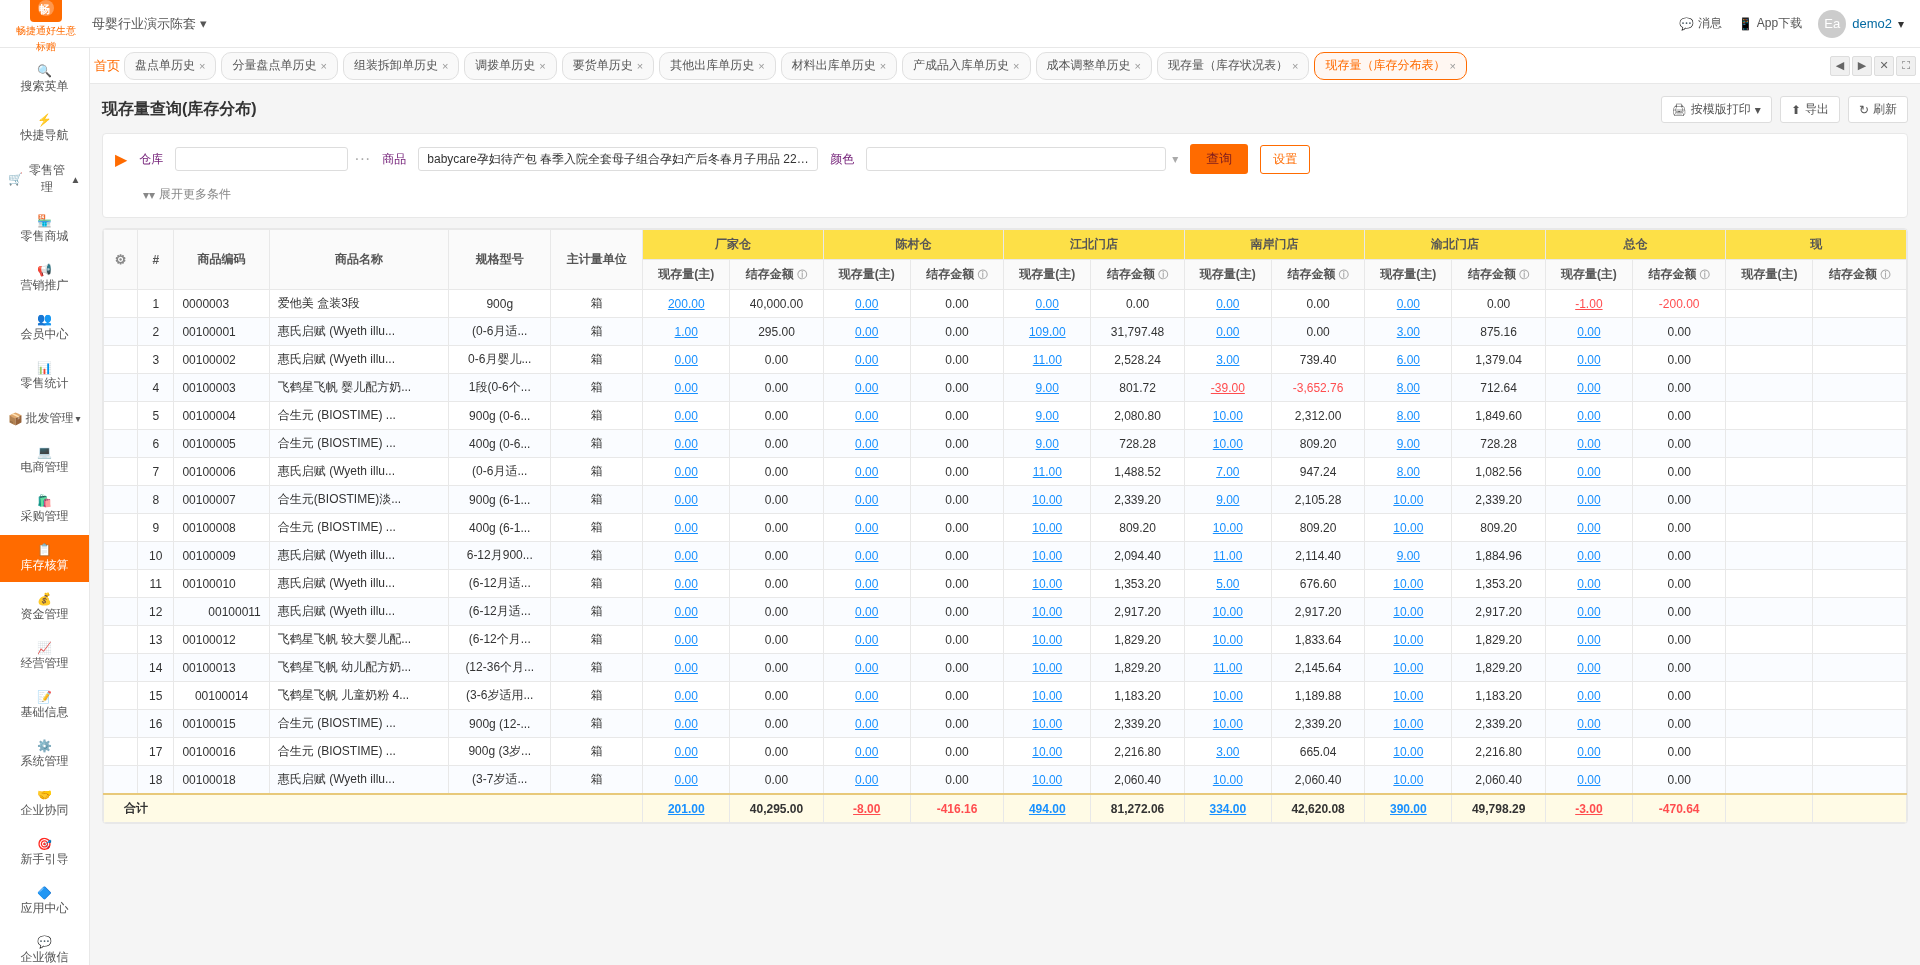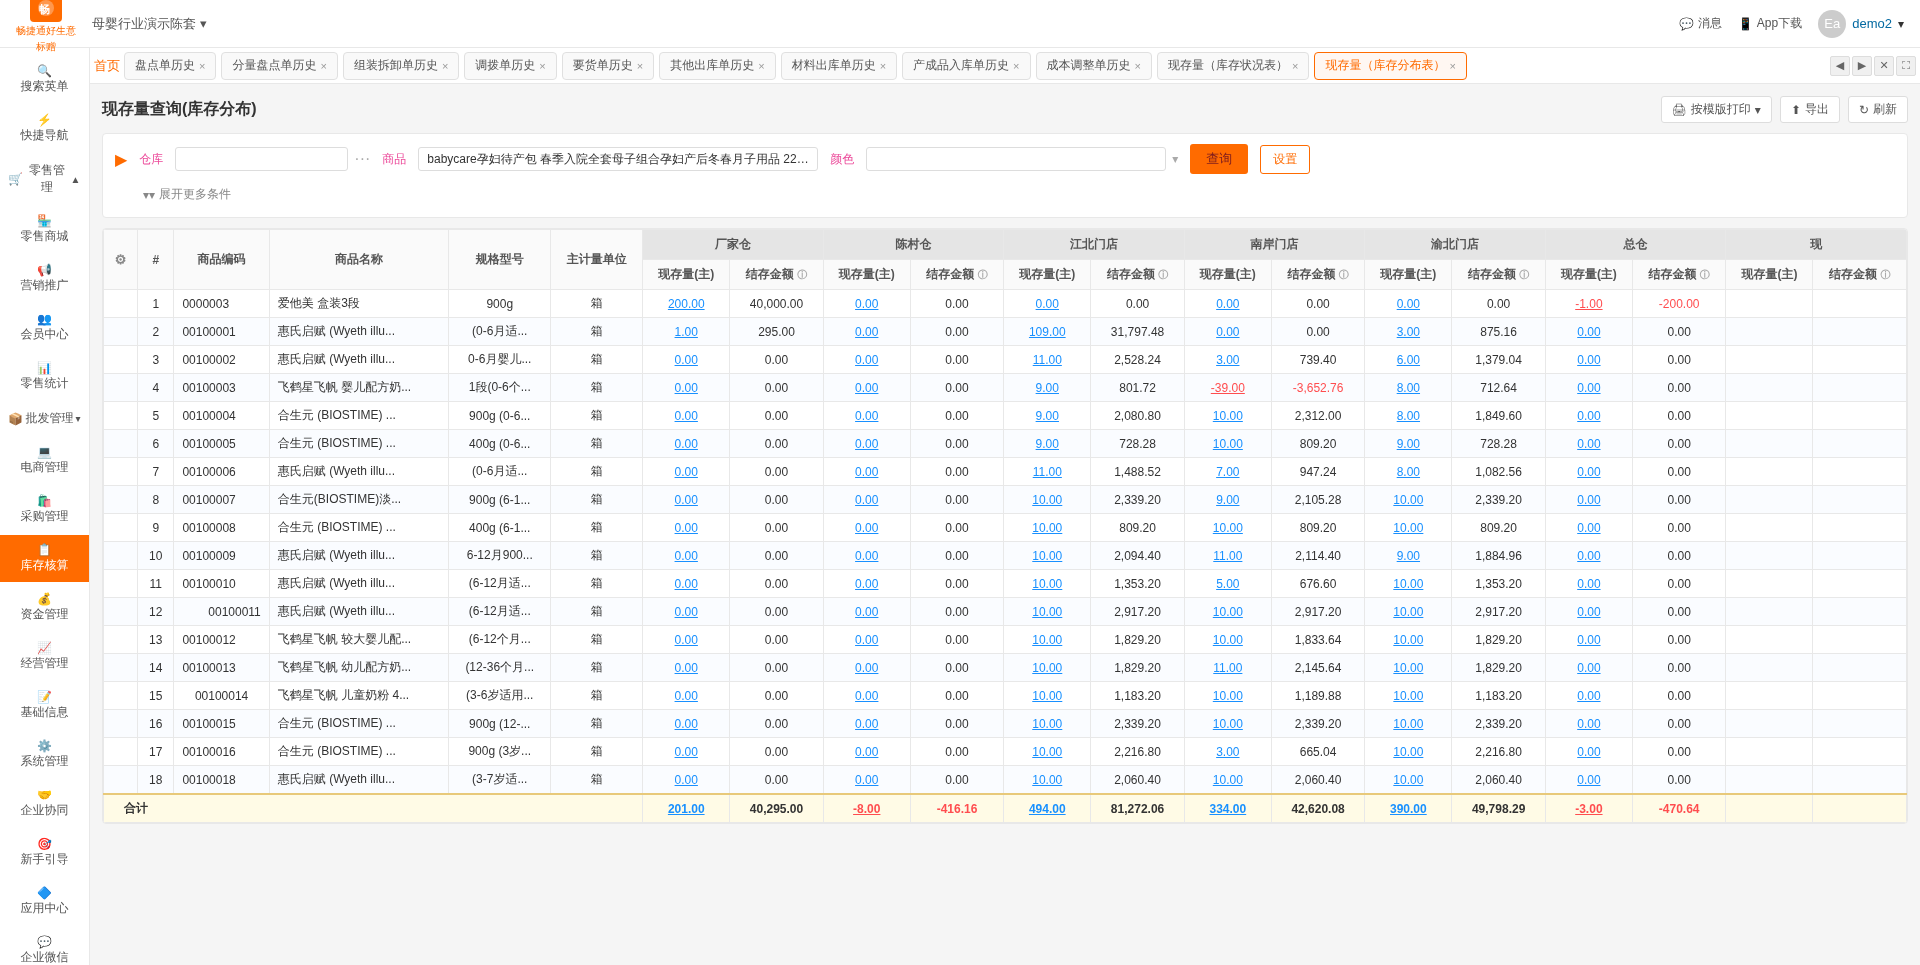--- a/index.html
+++ b/index.html
@@ -39,21 +39,21 @@
       top: 48px; left: 90px; right: 0;
       z-index: 99;
       overflow: hidden;
     }
     .tab-item {
       display: flex;
       align-items: center;
       height: 28px;
       padding: 0 10px;
       border: 1px solid #e0e0e0;
-      border-radius: 4px;
+      border-radius: 10px;
       margin-right: 3px;
       cursor: pointer;
       white-space: nowrap;
       font-size: 12px;
       color: #555;
       background: #f9f9f9;
       gap: 4px;
     }
     .tab-item.active {
       background: #fff7f2;
@@ -129,21 +129,21 @@
     
     .search-bar {
       background: #fff;
       border: 1px solid #e8e8e8;
       border-radius: 4px;
       padding: 10px 12px;
       margin-bottom: 10px;
     }
     .search-row { display: flex; align-items: center; gap: 12px; flex-wrap: wrap; }
     .search-field { display: flex; align-items: center; gap: 6px; }
-    .search-label { font-size: 12px; color: #ec4899; white-space: nowrap; min-width: 30px; }
+    .search-label { font-size: 12px; color: #701a75; white-space: nowrap; min-width: 30px; }
     .search-input {
       border: 1px solid #ddd; border-radius: 3px;
       padding: 4px 8px; font-size: 12px; color: #333;
       min-width: 120px;
     }
     .search-input-wide {
       border: 1px solid #ddd; border-radius: 3px;
       padding: 4px 8px; font-size: 12px; color: #333;
       width: 400px; white-space: nowrap; overflow: hidden; text-overflow: ellipsis;
     }
@@ -187,21 +187,21 @@
       padding: 6px 8px;
       text-align: center;
       font-weight: bold;
       color: #555;
       white-space: nowrap;
       position: sticky;
       top: 0;
       z-index: 10;
     }
     .data-table th.group-header {
-      background: #e5e5e5;
+      background: #fde047;
     }
     .data-table td {
       border: 1px solid #e8e8e8;
       padding: 5px 8px;
       text-align: center;
       white-space: nowrap;
       color: #333;
     }
     .data-table .num-link { color: #1890ff; text-decoration: underline; cursor: pointer; }
     .data-table .negative { color: #ff4d4f; }

